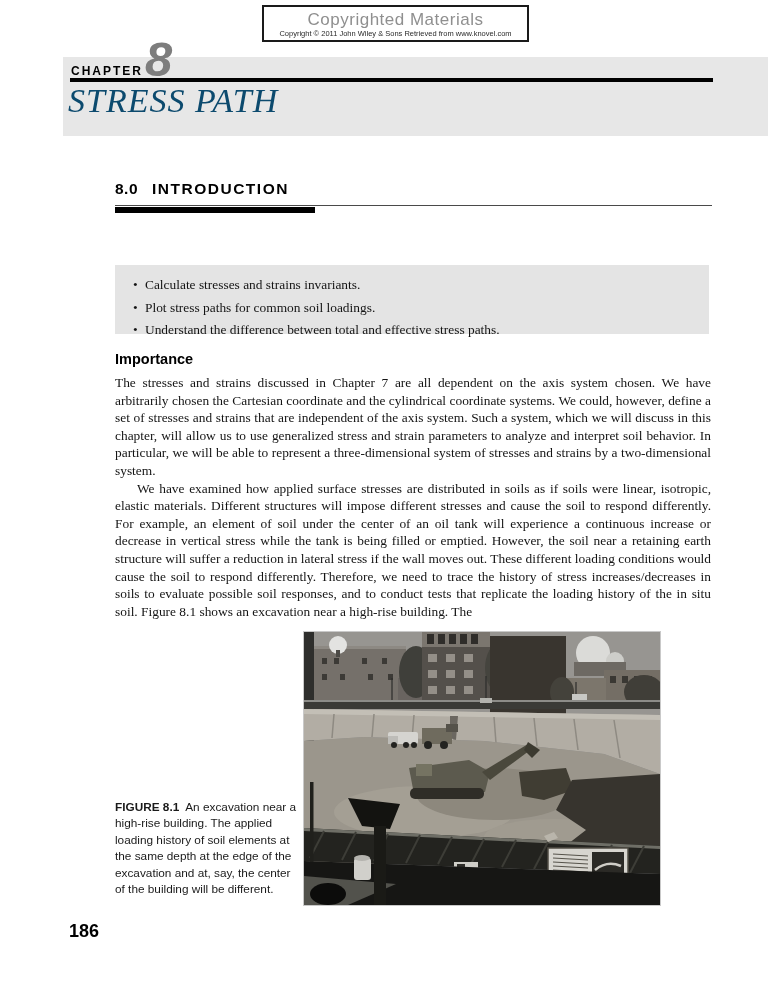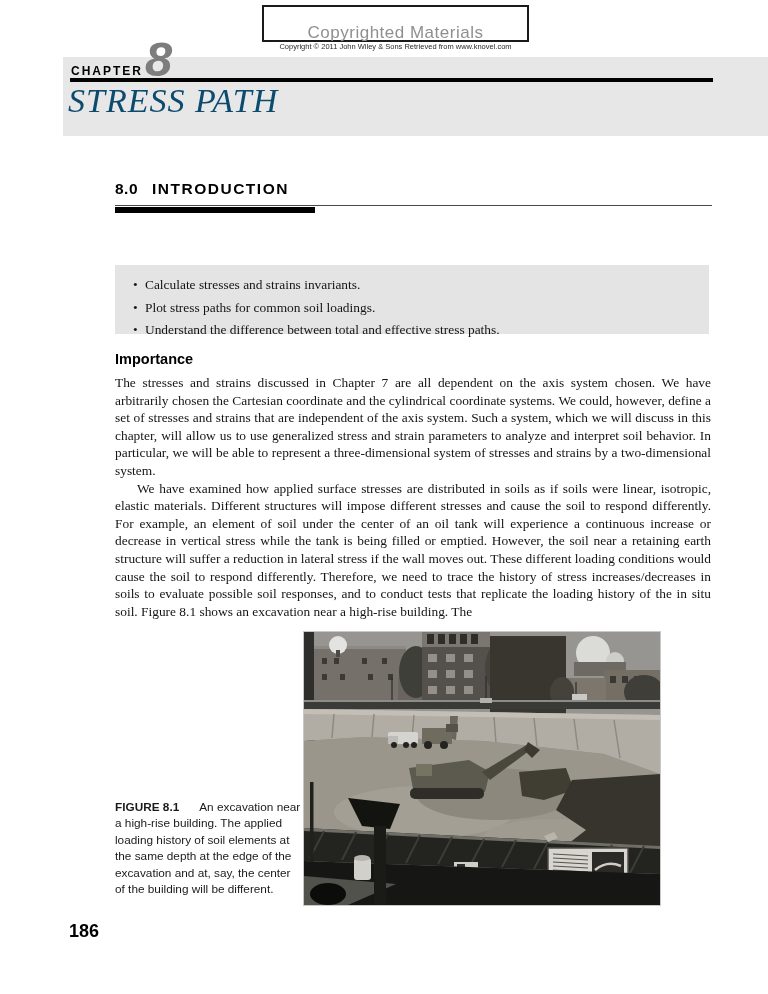--- a/index.html
+++ b/index.html
@@ -15,21 +15,21 @@
     position:relative;width:768px;height:994px;background:#ffffff;
     font-family:"Liberation Serif",serif;color:var(--ink);overflow:hidden;
   }
   
   .copyright-box{
     position:absolute;left:262px;top:5px;width:267px;height:37px;
     border:2px solid #1a1a1a;background:#ffffff;text-align:center;
   }
   .cr-title{
     font-family:"Liberation Sans",sans-serif;font-size:17px;line-height:19px;
-    color:var(--copyright-title);margin-top:16px;letter-spacing:0.5px;
+    color:var(--copyright-title);margin-top:3px;letter-spacing:0.5px;
   }
   .cr-sub{
     font-family:"Liberation Sans",sans-serif;font-size:7.5px;line-height:9px;color:#2a2a2a;
   }
   
   .chapter-band{
     position:absolute;left:63px;top:57px;width:738px;height:79px;
     background:var(--band-bg);
   }
   .chapter-word{
@@ -85,21 +85,21 @@
   
   .figure-photo-wrap{
     position:absolute;left:304px;top:632px;width:356px;height:273px;
     outline:1px solid #c9c9c9;background:#8f8f8f;
   }
   .figure-photo-wrap svg{display:block;width:100%;height:100%;}
   .figure-caption{
     position:absolute;left:115px;top:799px;width:188px;
     font-family:"Liberation Sans",sans-serif;font-size:11.8px;line-height:16.4px;color:#1a1a1a;
   }
-  .figure-caption .fig-label{font-weight:bold;margin-right:20px;}
+  .figure-caption .fig-label{font-weight:bold;margin-right:6px;}
   
   .page-number{
     position:absolute;left:69px;top:921px;
     font-family:"Liberation Sans",sans-serif;font-weight:bold;font-size:18px;color:#000;
   }
 </style>
 </head>
 <body>
 
 <div class="page">

